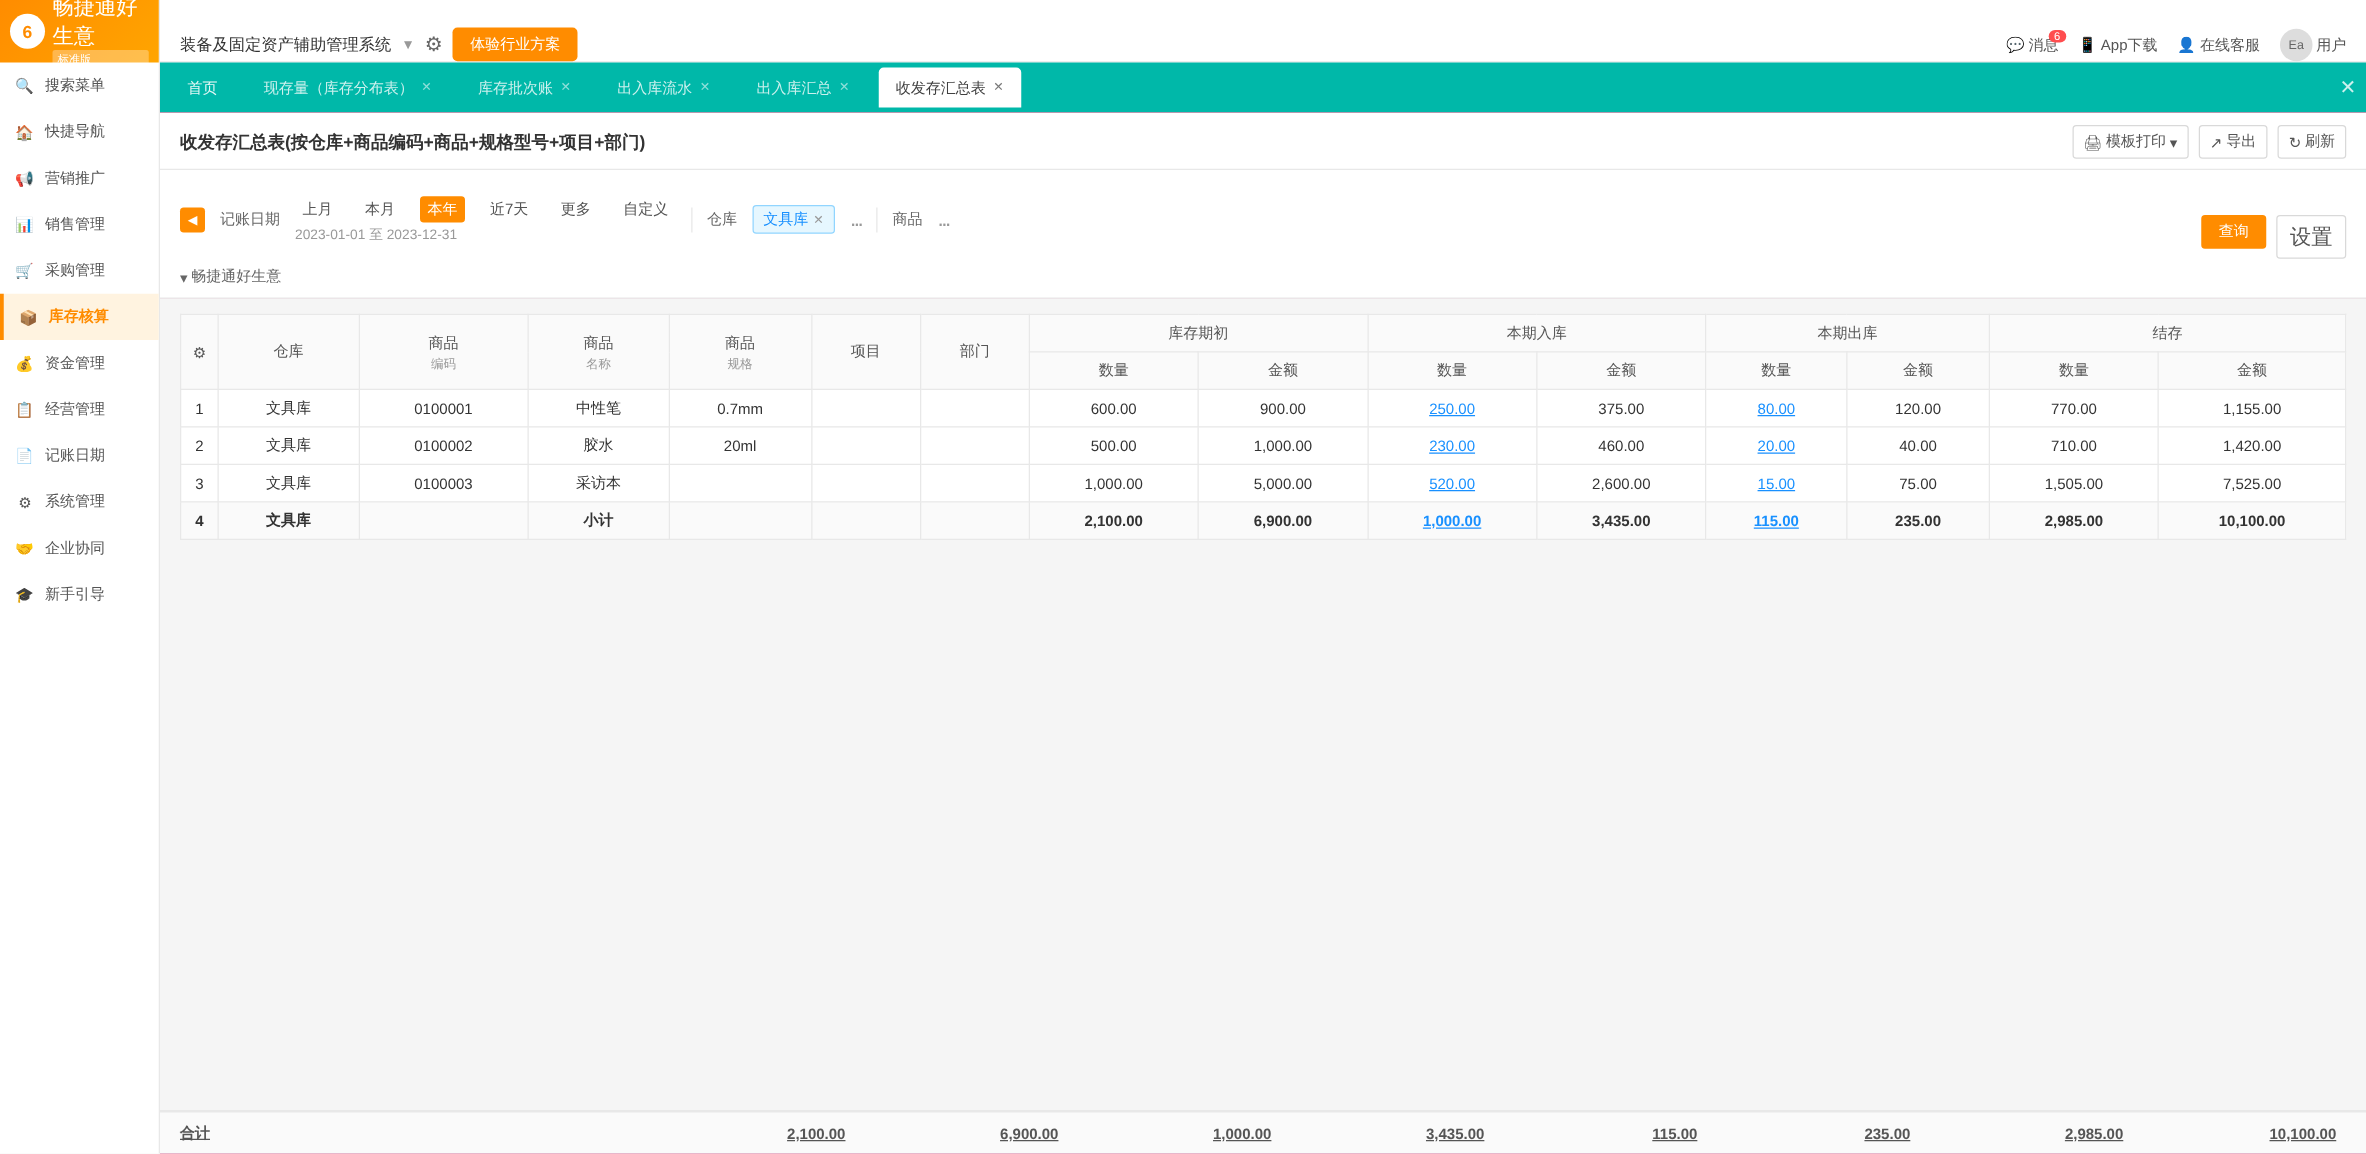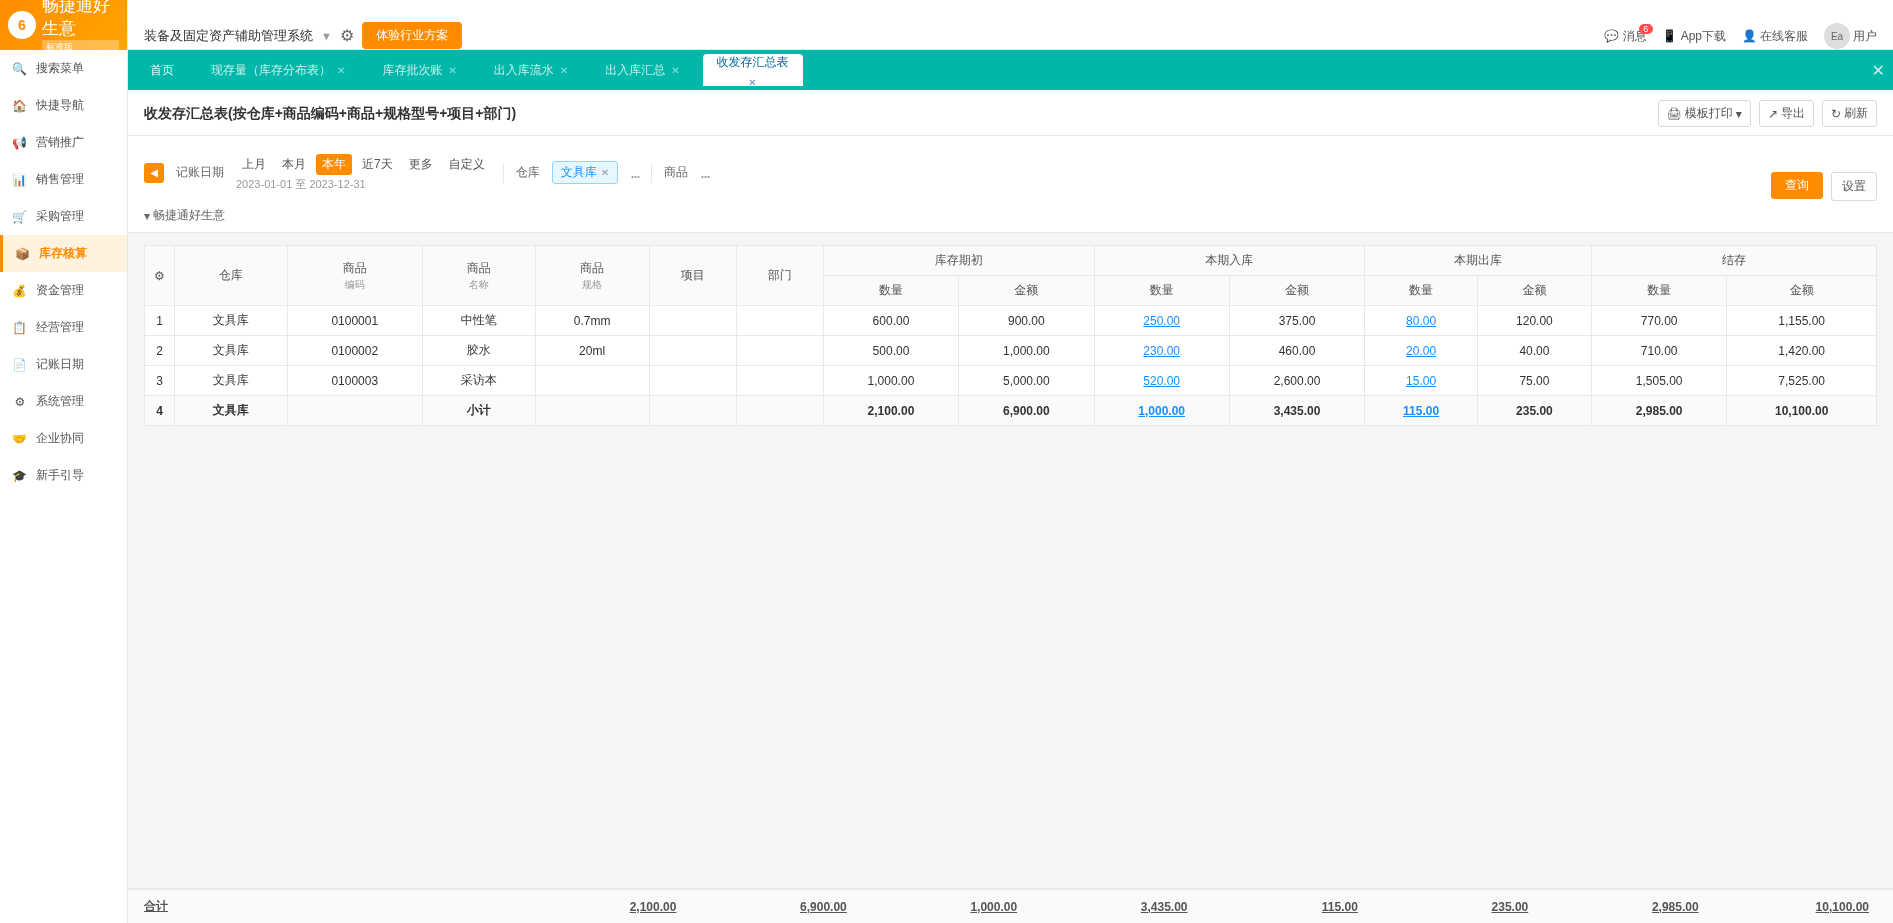--- a/index.html
+++ b/index.html
@@ -74,21 +74,21 @@
       display: flex; align-items: center; padding: 0 8px;
       flex-shrink: 0; gap: 2px;
     }
     .tab {
       height: 32px; padding: 0 14px;
       display: flex; align-items: center; gap: 6px;
       border-radius: 4px 4px 0 0; cursor: pointer;
       font-size: 12px; color: rgba(255,255,255,0.8);
       white-space: nowrap;
     }
-    .tab.active { background: #fff; color: #0369a1; border-radius: 4px 4px 0 0; flex-direction: column; }
+    .tab.active { background: #fff; color: #404040; border-radius: 4px 4px 0 0; }
     .tab-close { font-size: 10px; color: inherit; cursor: pointer; opacity: 0.7; }
     .tab-home { color: rgba(255,255,255,0.9); }
     .tabbar-close-all {
       margin-left: auto; color: rgba(255,255,255,0.8); cursor: pointer; font-size: 16px; font-weight: 300;
     }
 
     
     .page-content {
       flex: 1; background: #be185d; overflow: auto;
       display: flex; flex-direction: column;
@@ -106,31 +106,31 @@
       display: flex; align-items: center; gap: 3px;
       color: #555; cursor: pointer; font-size: 12px; padding: 4px 8px;
       border: 1px solid #d9d9d9; border-radius: 3px; background: #fff;
     }
     .btn-primary {
       background: #ff8c00; color: #fff; border: none; border-radius: 3px;
       padding: 5px 14px; font-size: 12px; cursor: pointer;
     }
     .btn-default {
       background: #fff; color: #555; border: 1px solid #d9d9d9; border-radius: 3px;
-      padding: 5px 10px; font-size: 12px; cursor: pointer;
+      padding: 5px 10px; font-size: 17px; cursor: pointer;
     }
 
     
     .filter-bar {
       background: #fff; padding: 8px 16px;
       border-bottom: 1px solid #e8e8e8; flex-shrink: 0;
     }
     .filter-row { display: flex; align-items: center; gap: 12px; flex-wrap: wrap; }
     .filter-label { color: #666; font-size: 12px; white-space: nowrap; }
-    .filter-date-options { display: flex; gap: 4px; align-items: center; }
+    .filter-date-options { display: flex; gap: 14px; align-items: center; }
     .date-opt { padding: 2px 6px; border-radius: 3px; cursor: pointer; color: #555; font-size: 12px; }
     .date-opt.active { background: #ff8c00; color: #fff; }
     .date-range { font-size: 11px; color: #999; margin-top: 2px; }
     .filter-divider { width: 1px; height: 20px; background: #e8e8e8; }
     .filter-warehouse { display: flex; align-items: center; gap: 6px; }
     .warehouse-tag {
       display: flex; align-items: center; gap: 4px;
       background: #e6f7ff; border: 1px solid #91d5ff; border-radius: 3px;
       padding: 2px 8px; font-size: 12px; color: #1890ff;
     }

